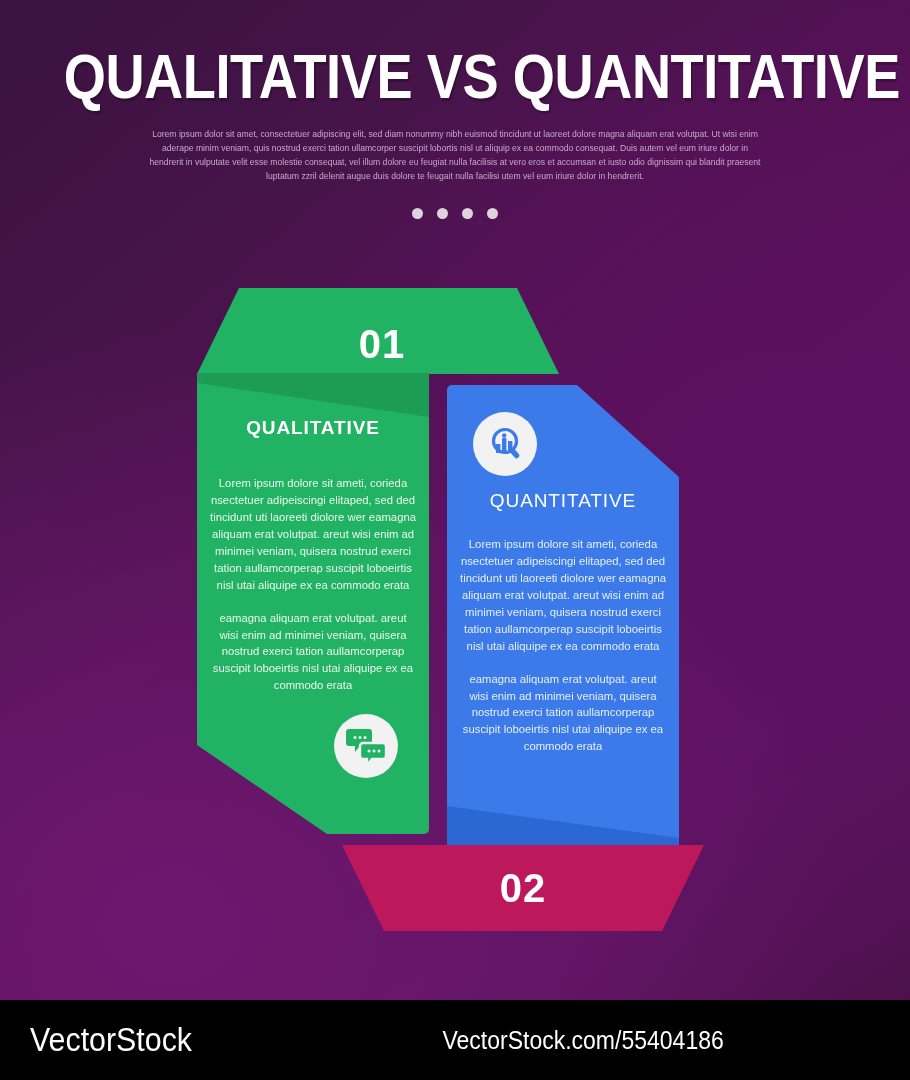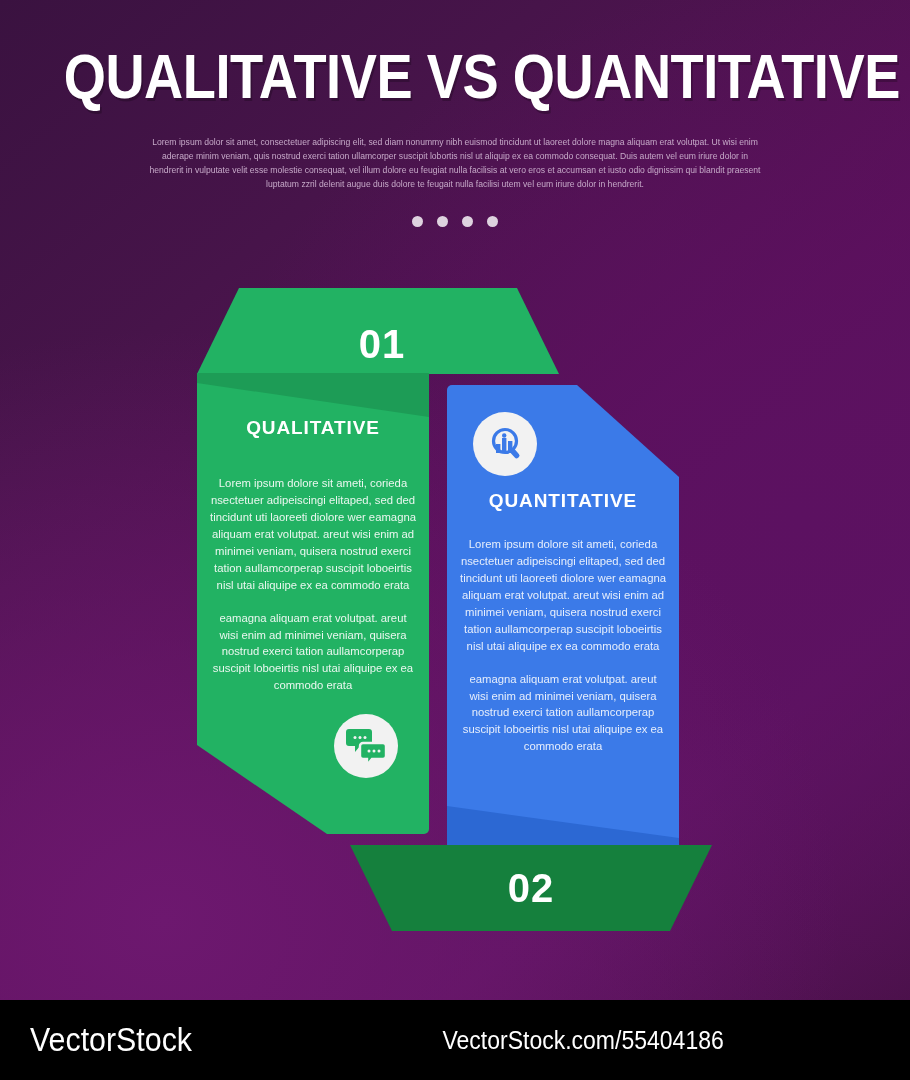--- a/index.html
+++ b/index.html
@@ -38,21 +38,21 @@
     font-size:63px;
     font-weight:bold;
     letter-spacing:-0.5px;
     color:#ffffff;
     transform:scaleX(0.86);
     text-shadow:2px 3px 0 rgba(0,0,0,0.22);
     line-height:1.02;
     white-space:nowrap;
   }
   .subtitle {
-    margin:28px auto 0;
+    margin:20px auto 0;
     width:618px;
     font-size:8.6px;
     line-height:1.62;
     color:#c6a9c8;
     text-align:center;
   }
   .dots {
     margin-top:24px;
     display:flex; justify-content:center; gap:14px;
   }
@@ -121,39 +121,39 @@
     background:#3b7ae8;
     clip-path:polygon(0 0, 130px 0, 232px 92px, 232px 461px, 0 461px);
     border-radius:5px;
   }
   .b-shadow {
     left:447px; top:806px; width:232px; height:42px;
     background:#2c68d3;
     clip-path:polygon(0 0, 232px 32px, 232px 42px, 0 42px);
   }
   .b-banner {
-    left:350px; top:845px; width:362px; height:110px;
-    background:#15803d;
+    left:342px; top:845px; width:362px; height:110px;
+    background:#be185d;
     clip-path:polygon(0 0, 362px 0, 320px 86px, 42px 86px);
     border-radius:0 0 6px 6px;
   }
   .b-banner-num {
     position:absolute; left:0; top:0; width:362px; height:86px;
     display:flex; align-items:center; justify-content:center;
     font-size:40px; font-weight:bold; color:#ffffff;
     letter-spacing:1px;
   }
   .b-content {
     position:absolute; left:447px; top:385px; width:232px; height:461px;
     z-index:3;
     padding:105px 12px 0 12px;
     text-align:center;
   }
   .b-heading {
-    font-size:19px; font-weight:bold; color:#ffffff;
+    font-size:19px; font-weight:normal; color:#ffffff;
     letter-spacing:0.9px;
     margin-bottom:24px;
   }
   .b-para {
     font-size:11.3px; line-height:1.5; color:#e6eefc;
     margin-bottom:16px;
   }
   .b-icon {
     position:absolute; left:26px; top:27px;
     width:64px; height:64px; border-radius:50%;

